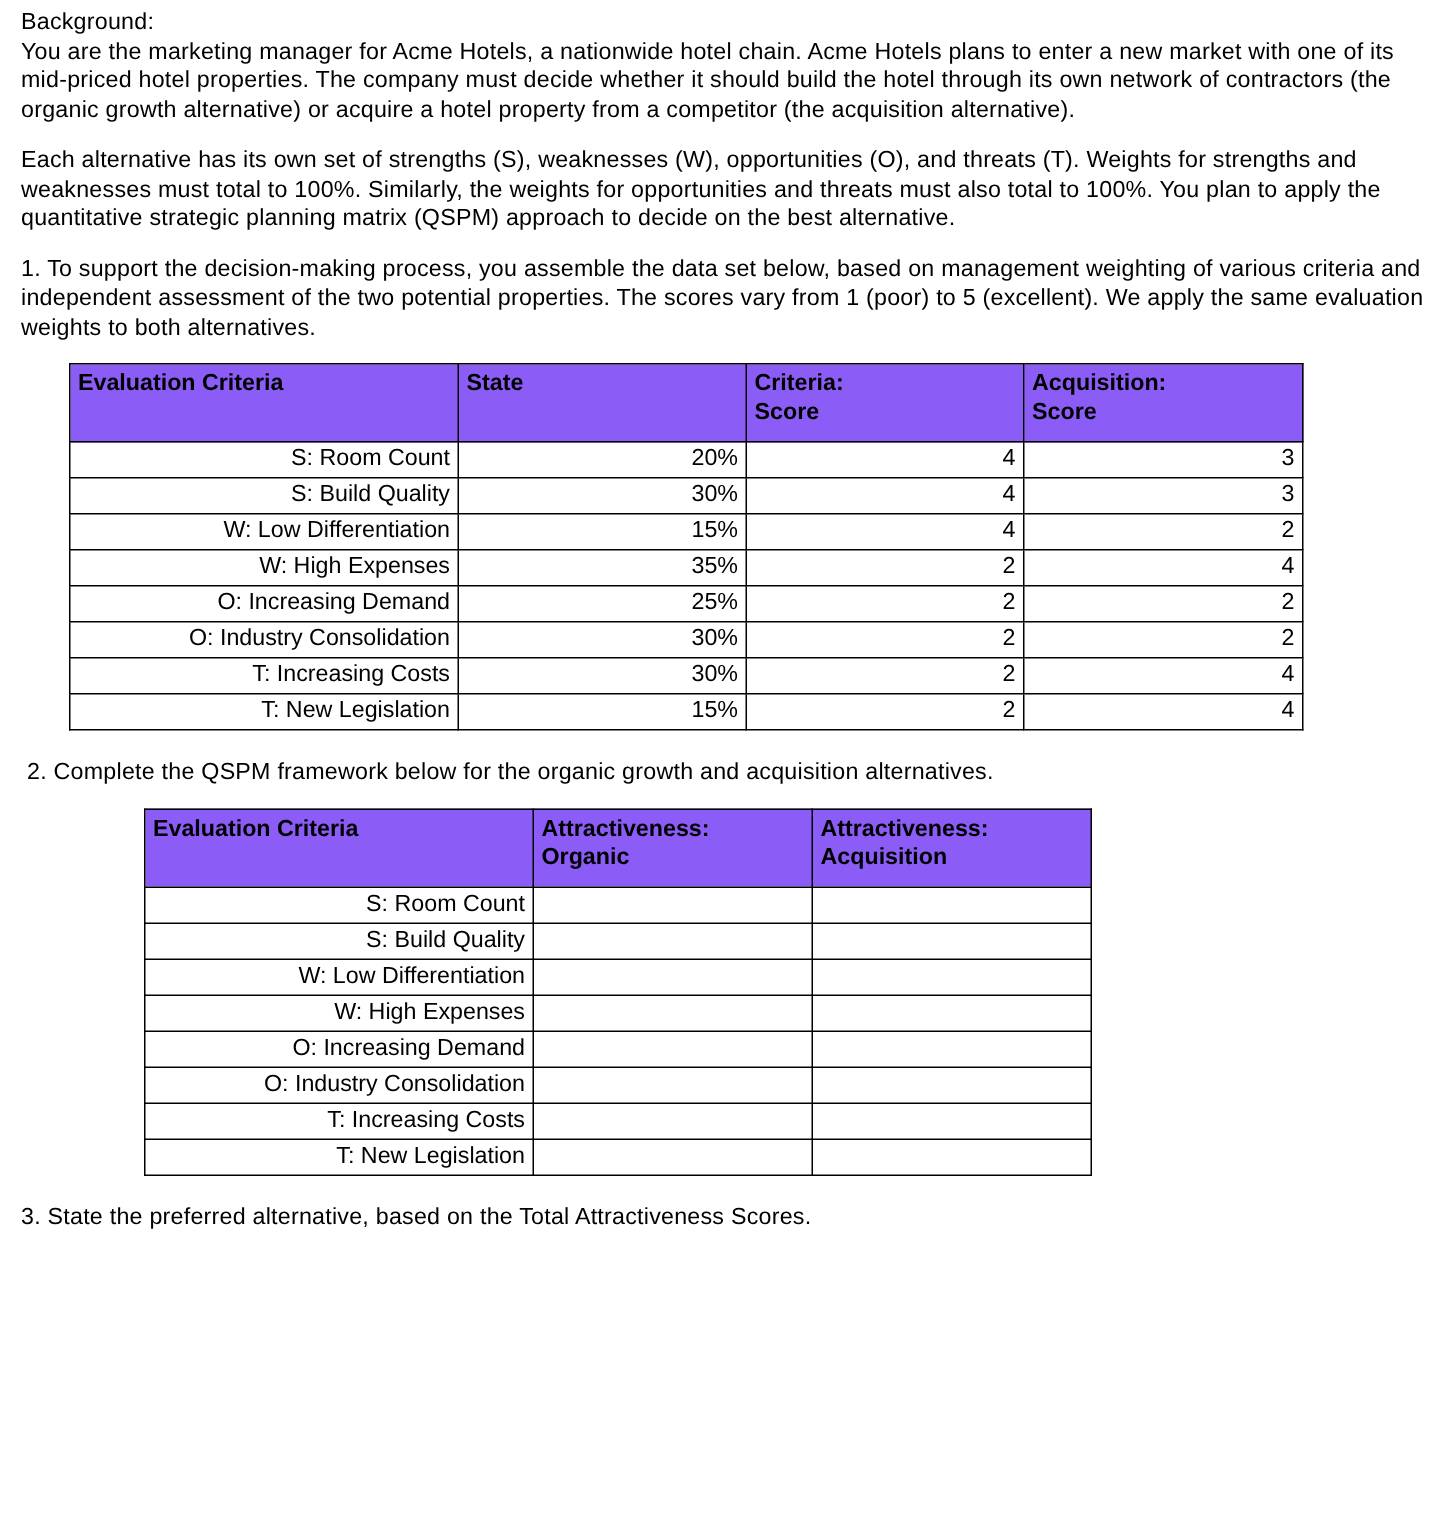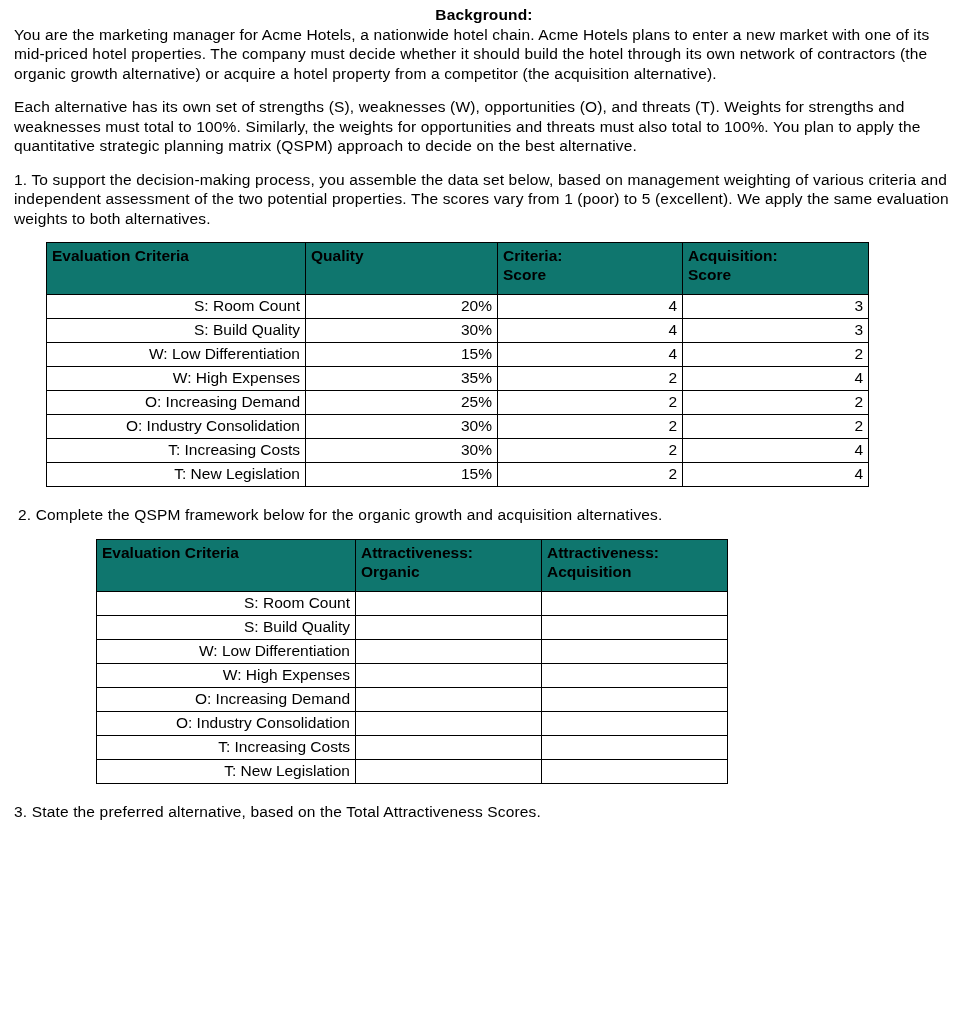--- a/index.html
+++ b/index.html
@@ -22,21 +22,21 @@
     height: 1016px;
     box-sizing: border-box;
   }
   .para {
     margin: 0;
     padding: 0 14px 0 14px;
     line-height: 19.5px;
     font-size: 15.5px;
     letter-spacing: 0.01em;
   }
-  .para.bold { font-weight: bold; text-align: center; }
+  .para.bold { font-weight: normal; }
   .spacer-sm { height: 14px; }
   .spacer-md { height: 18px; }
   .top-pad { height: 5px; }
 
   
   table.qspm {
     border-collapse: collapse;
     table-layout: fixed;
     border: 1.5px solid #000;
     background: #ffffff;
@@ -47,21 +47,21 @@
     padding: 1px 5px 2px 5px;
     text-align: left;
     vertical-align: top;
     font-size: 15.5px;
     line-height: 19px;
     font-weight: normal;
     height: 21px;
     box-sizing: border-box;
   }
   table.qspm thead th {
-    background: #0f766e;
+    background: #8b5cf6;
     font-weight: bold;
     height: 52px;
     vertical-align: top;
     padding-top: 3px;
   }
   table.qspm tbody td {
     height: 24px;
     text-align: right;
   }
   td.total-cell {
@@ -113,21 +113,21 @@
           <col class="c2">
           <col class="c3">
           <col class="c4">
       </colgroup>
       <thead>
         <tr>
           <th>
             <span>Evaluation Criteria</span>
           </th>
           <th>
-            <span>Quality</span>
+            <span>State</span>
           </th>
           <th>
             <span>Criteria:</span>
             <span class="hdr-line2">Score</span>
           </th>
           <th>
             <span>Acquisition:</span>
             <span class="hdr-line2">Score</span>
           </th>
         </tr>

